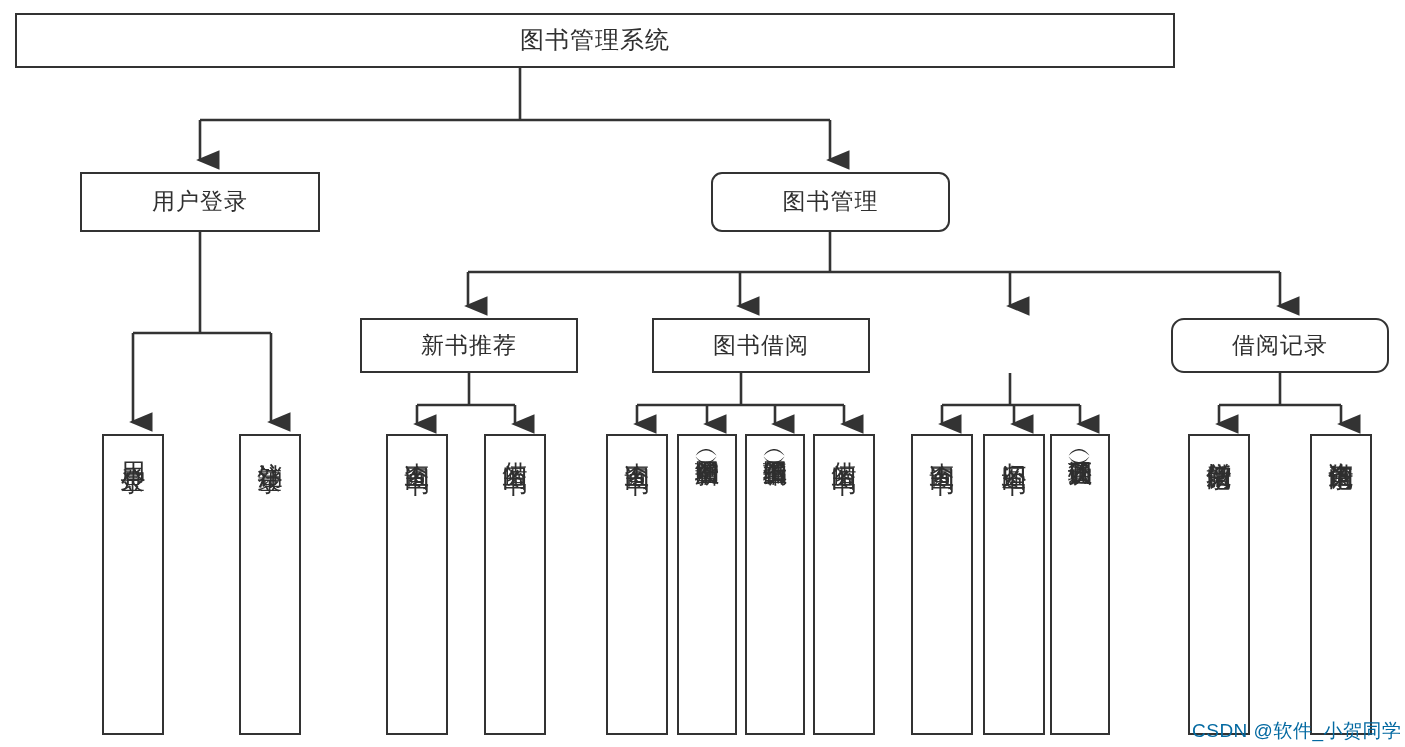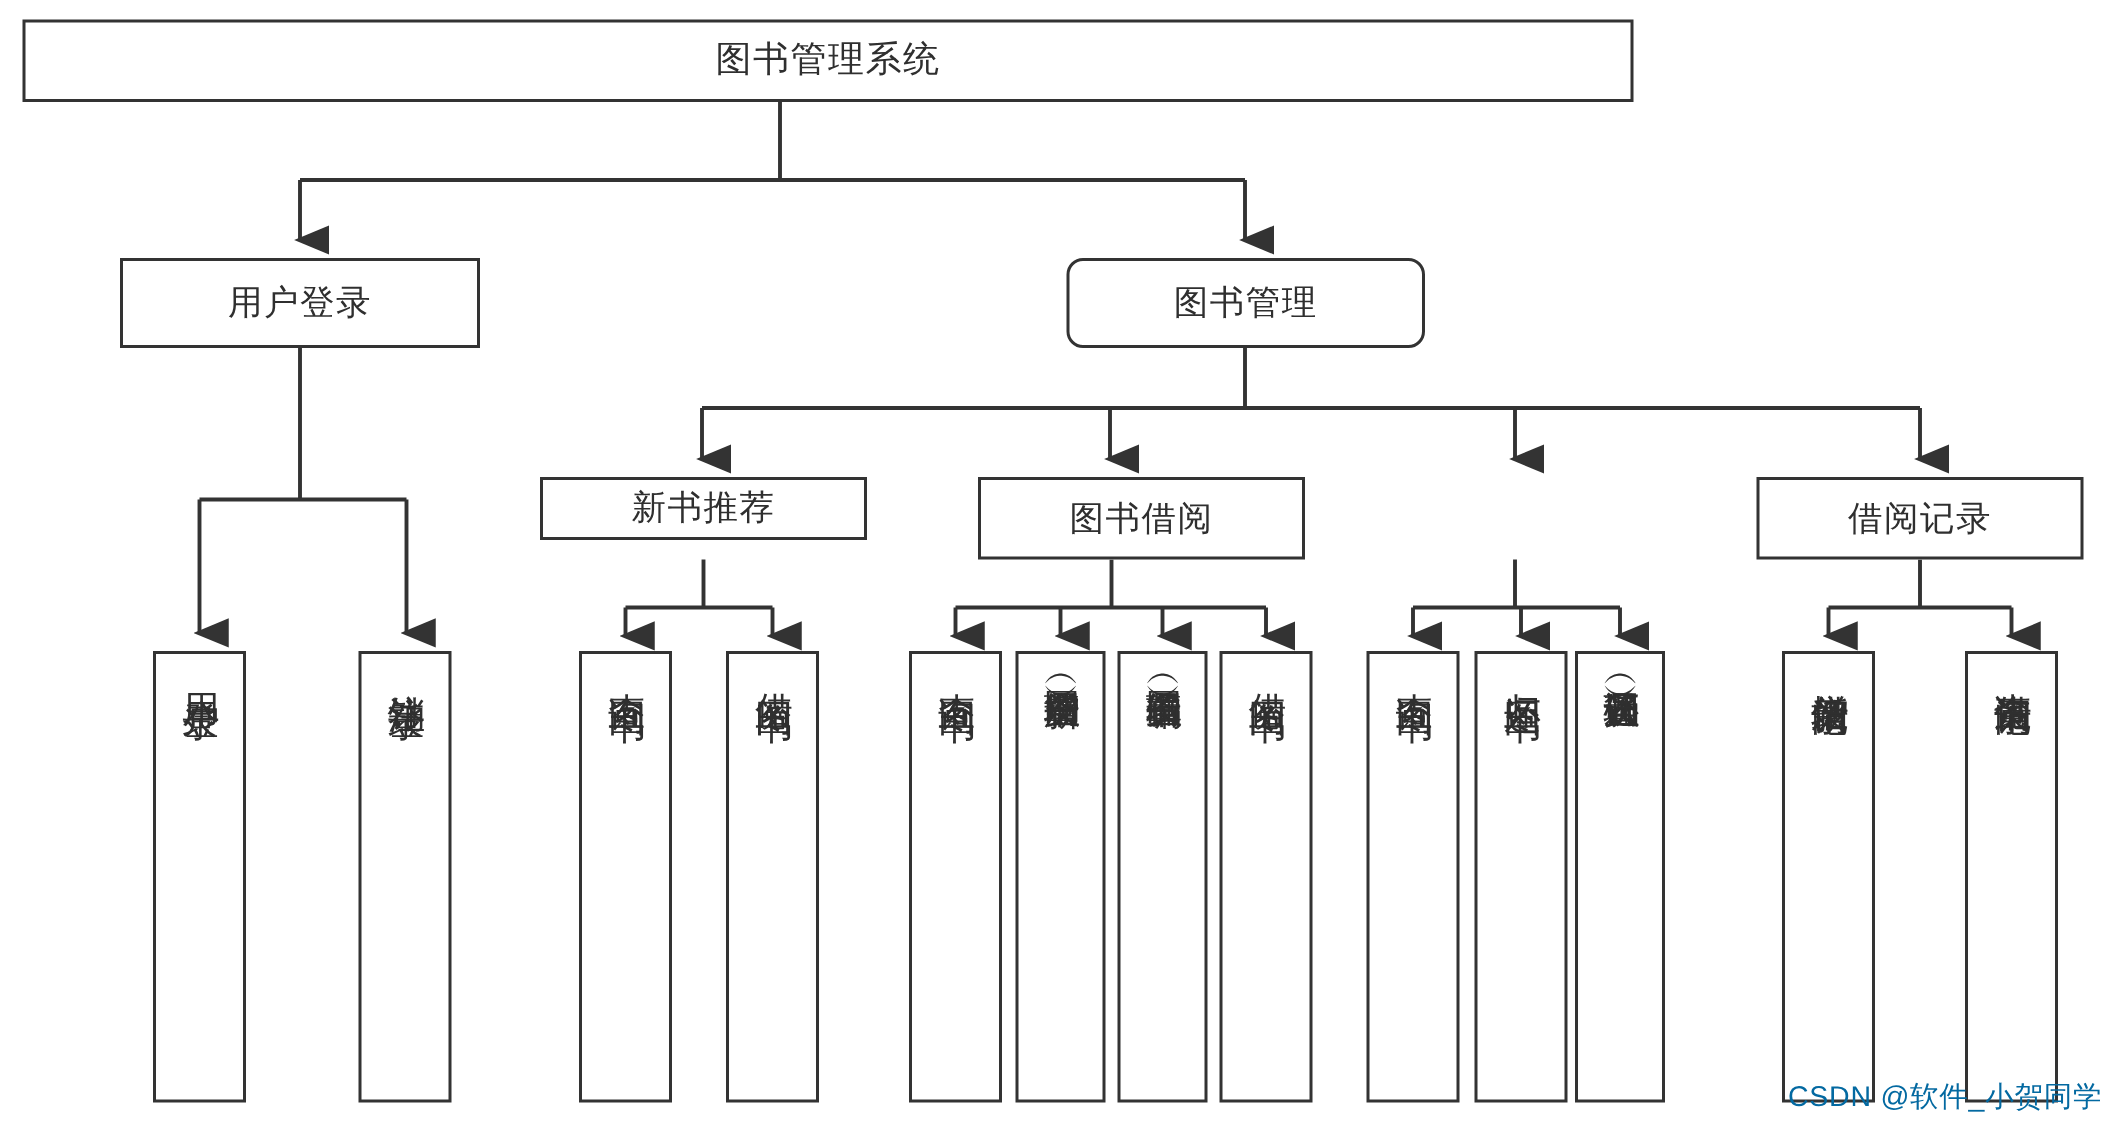--- a/index.html
+++ b/index.html
@@ -121,38 +121,38 @@
       <path d="M 1014 405 L 1014 424" marker-end="url(#arrow)"></path>
       <path d="M 1080 405 L 1080 424" marker-end="url(#arrow)"></path>
 
       <path d="M 1280 373 L 1280 405"></path>
       <path d="M 1219 405 L 1341 405"></path>
       <path d="M 1219 405 L 1219 424" marker-end="url(#arrow)"></path>
       <path d="M 1341 405 L 1341 424" marker-end="url(#arrow)"></path>
     </g>
   </svg>
 
-  <div class="node horiz" id="node-root" style="left: 15px; top: 13px; width: 1074px; height: 55px;">
+  <div class="node horiz" id="node-root" style="left: 15px; top: 13px; width: 1160px; height: 55px;">
     <span class="label">图书管理系统</span>
   </div>
 
   <div class="node horiz" id="node-l2-0" style="left: 80px; top: 172px; width: 240px; height: 60px;">
     <span class="label">用户登录</span>
   </div>
   <div class="node horiz" id="node-l2-1" style="left: 711px; top: 172px; width: 239px; height: 60px; border-radius: 11px;">
     <span class="label">图书管理</span>
   </div>
 
-  <div class="node horiz" id="node-l3-0" style="left: 360px; top: 318px; width: 218px; height: 42px;">
+  <div class="node horiz" id="node-l3-0" style="left: 360px; top: 318px; width: 218px; height: 55px;">
     <span class="label">新书推荐</span>
   </div>
   <div class="node horiz" id="node-l3-1" style="left: 652px; top: 318px; width: 218px; height: 55px;">
     <span class="label">图书借阅</span>
   </div>
-  <div class="node horiz" id="node-l3-3" style="left: 1171px; top: 318px; width: 218px; height: 55px;">
+  <div class="node horiz" id="node-l3-3" style="left: 1171px; top: 318px; width: 218px; height: 55px; border-radius: 13px;">
     <span class="label">借阅记录</span>
   </div>
 
   <div class="node vert" id="node-leaf-0" style="left: 102px; top: 434px; width: 62px; height: 301px;">
     <span class="label">用户登录</span>
   </div>
   <div class="node vert" id="node-leaf-1" style="left: 239px; top: 434px; width: 62px; height: 301px;">
     <span class="label">注销登录</span>
   </div>
   <div class="node vert" id="node-leaf-2" style="left: 386px; top: 434px; width: 62px; height: 301px;">

